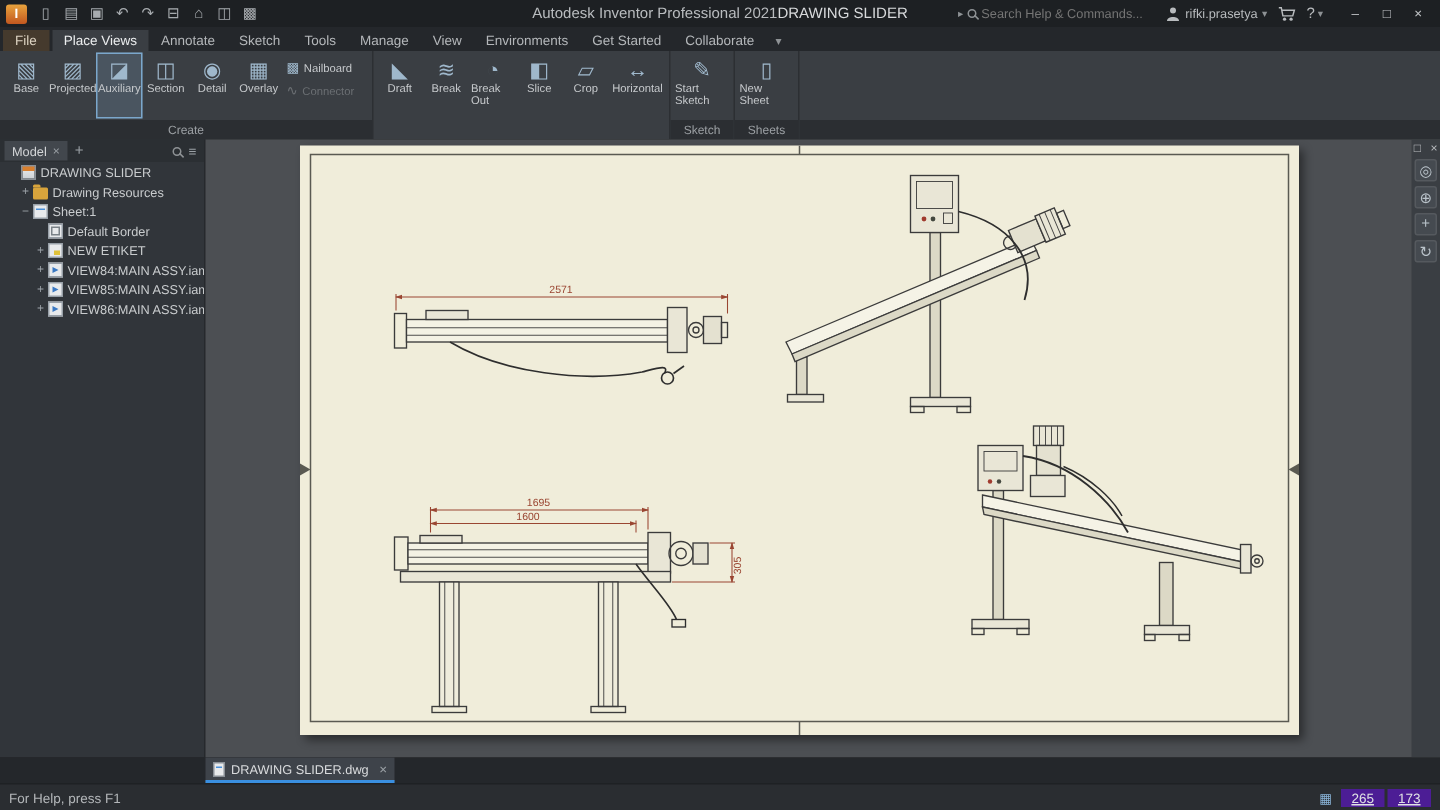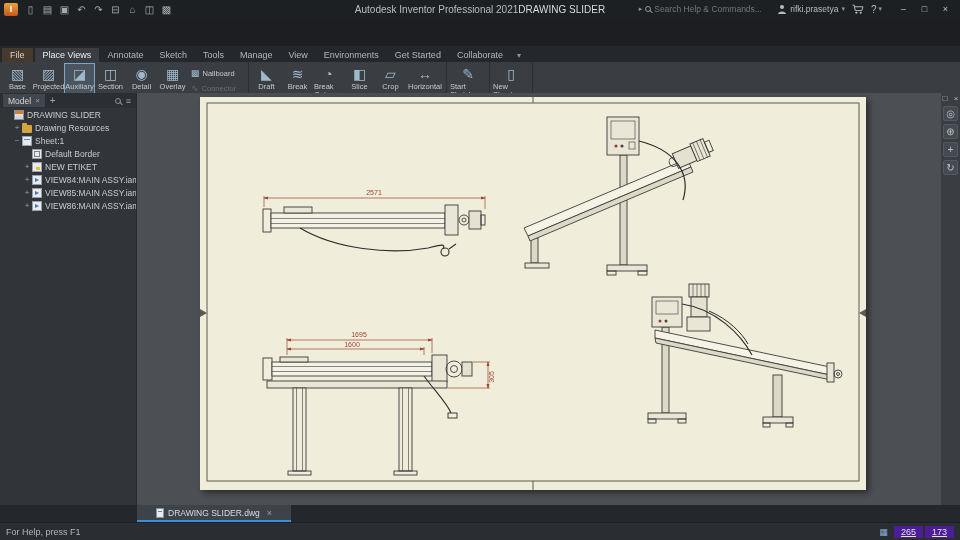--- a/index.html
+++ b/index.html
@@ -20,21 +20,21 @@
   .searchbox input { background:transparent; border:none; outline:none; color:#9ea2a5; font-size:8.5px; width:116px; font-family:inherit; }
   .mag { width:6px; height:6px; border:1px solid #8e9295; border-radius:50%; position:relative; display:inline-block; flex:none; }
   .mag::after { content:""; position:absolute; width:4px; height:1px; background:#8e9295; transform:rotate(45deg); right:-3px; bottom:-1px; }
   .usermenu { display:flex; align-items:center; gap:3px; font-size:8.5px; color:#b8bbbe; }
   .caret { font-size:7px; color:#8e9295; }
   .helpbtn { display:flex; align-items:center; gap:2px; color:#b8bbbe; font-size:10px; }
   .winbtns { display:flex; margin-left:4px; }
   .winbtns span { width:21px; text-align:center; color:#c0c3c6; font-size:9px; line-height:16px; }
 
   
-  #ribbontabs { height:16px; display:flex; align-items:flex-end; background:#24272b; padding-left:2px; font-size:9px;margin-top:28px; }
+  #ribbontabs { height:16px; display:flex; align-items:flex-end; background:#24272b; padding-left:2px; font-size:9px; }
   .rtab { padding:2px 8px; color:#b4b7ba; white-space:nowrap; }
   .rtab.file { background:#453a2d; color:#ddd3c2; margin-right:2px; }
   .rtab.sel { background:#3a3e43; color:#eceeef; }
   .rtab-caret { padding:2px 6px; color:#8e9295; font-size:8px; }
 
   
   #ribbon { height:59px; background:#3a3e43; display:flex; }
   .group { display:flex; flex-direction:column; border-right:1px solid #2c2f33; }
   .group.filler { flex:1; border-right:none; }
   .gbtns { height:46px; display:flex; align-items:stretch; padding:1px 2px; }
@@ -82,21 +82,21 @@
   #sheet svg { display:block; width:666px; height:393px; }
   svg text { font-family:"Liberation Sans", sans-serif; }
   #rightbar { position:absolute; right:0; top:0; bottom:0; width:19px; background:#3a3e43; display:flex; flex-direction:column; align-items:center; padding-top:1px; gap:3px; }
   .cwin { display:flex; gap:2px; }
   .cwin span { width:9px; text-align:center; font-size:8px; color:#b9bcbf; }
   .navbtn { width:15px; height:15px; display:flex; align-items:center; justify-content:center; font-size:10px;
     color:#b9c2c9; background:#454a50; border:1px solid #55595e; border-radius:2px; }
 
   
   #doctabs { position:absolute; top:505px; left:0; width:960px; height:17px; background:#24272b; display:flex; align-items:stretch; }
-  .dtab { margin-left:137px; display:flex; align-items:center; gap:4px; padding:0 19px; background:#3e434a;
+  .dtab { margin-left:137px; display:flex; align-items:center; gap:4px; padding:0 5px; background:#3e434a;
     border-bottom:2px solid #3a8fe0; font-size:8.5px; color:#d9dbdd; }
   .dicon { width:8px; height:10px; background:#e8eaec; border:1px solid #8a9097; position:relative; flex:none; }
   .dicon::after { content:""; position:absolute; left:1px; right:1px; top:2px; border-top:1px solid #4a90d9; }
   .dclose { color:#9aa0a5; font-size:9px; margin-left:3px; }
 
   
   #statusbar { position:absolute; top:522px; left:0; width:960px; height:18px; background:#2a2d31; display:flex;
     align-items:center; padding:0 6px; font-size:9px; color:#b3b6b9; border-top:1px solid #1e2124; }
   .sright { margin-left:auto; display:flex; align-items:center; }
   .gridic { color:#8ab4d8; font-size:9px; margin-right:4px; }

